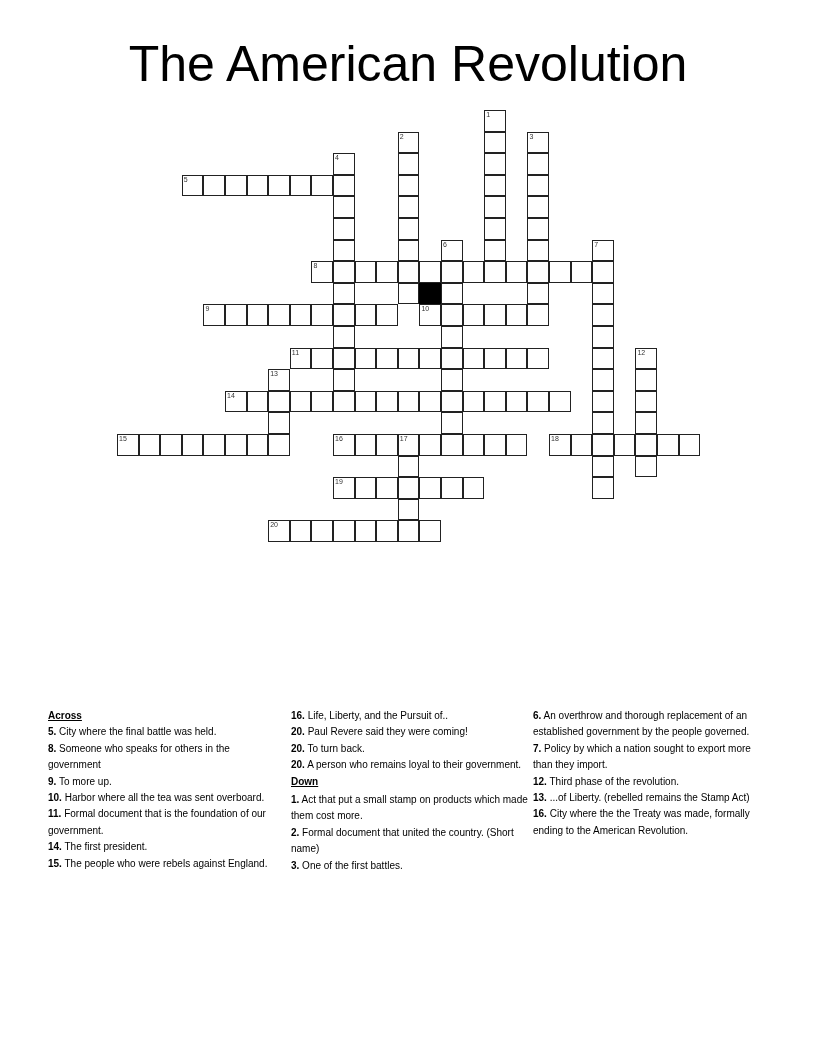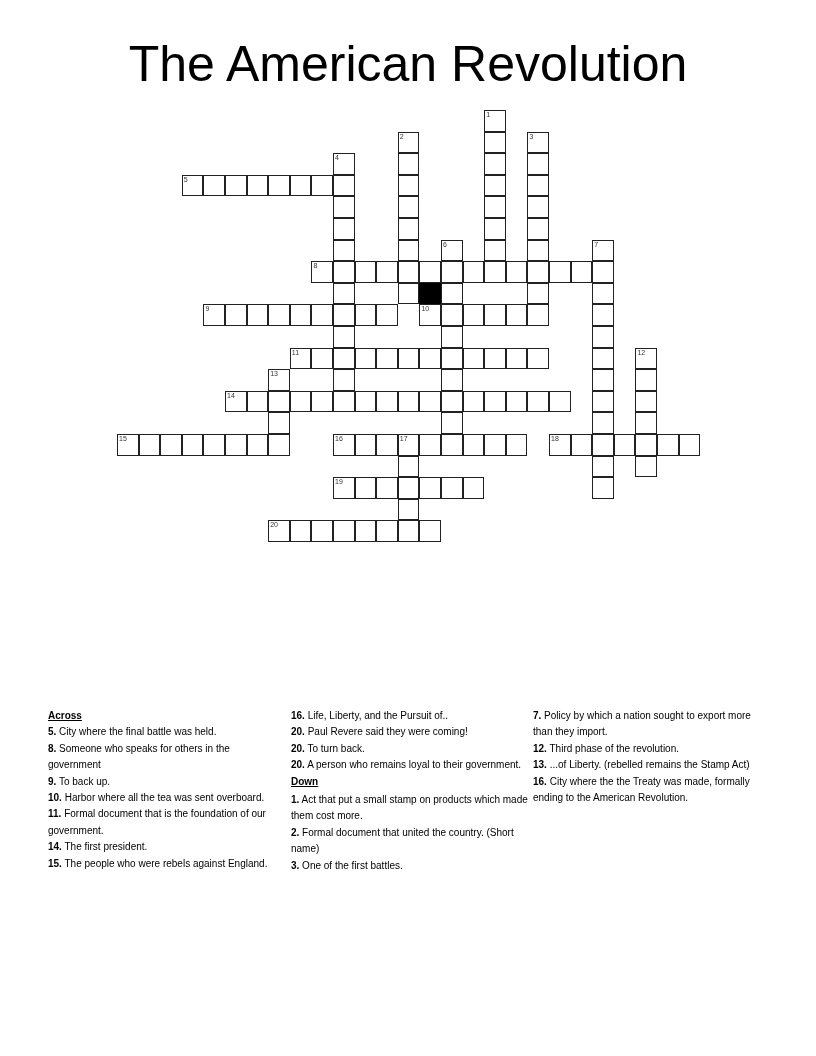--- a/index.html
+++ b/index.html
@@ -219,36 +219,37 @@
     <div class="cell" style="left: 354.6px; top: 520.4px;"></div>
     <div class="cell" style="left: 376.2px; top: 520.4px;"></div>
     <div class="cell" style="left: 419.4px; top: 520.4px;"></div>
     <div class="cell black" style="left: 419.4px; top: 282.8px;"></div>
   </div>
 
 <div class="clues col1">
   <span class="heading">Across</span>
   <span class="clue"><b>5.</b><span> City where the final battle was held.</span></span>
   <span class="clue"><b>8.</b><span> Someone who speaks for others in the government</span></span>
-  <span class="clue"><b>9.</b><span> To back up.</span></span>
+  <span class="clue"><b>9.</b><span> To more up.</span></span>
   <span class="clue"><b>10.</b><span> Harbor where all the tea was sent overboard.</span></span>
   <span class="clue"><b>11.</b><span> Formal document that is the foundation of our government.</span></span>
   <span class="clue"><b>14.</b><span> The first president.</span></span>
   <span class="clue"><b>15.</b><span> The people who were rebels against England.</span></span>
 </div>
 
 <div class="clues col2">
   <span class="clue"><b>16.</b><span> Life, Liberty, and the Pursuit of..</span></span>
   <span class="clue"><b>20.</b><span> Paul Revere said they were coming!</span></span>
   <span class="clue"><b>20.</b><span> To turn back.</span></span>
   <span class="clue"><b>20.</b><span> A person who remains loyal to their government.</span></span>
   <span class="heading">Down</span>
   <span class="clue" style="margin-top:2px"><b>1.</b><span> Act that put a small stamp on products which made them cost more.</span></span>
   <span class="clue"><b>2.</b><span> Formal document that united the country. (Short name)</span></span>
   <span class="clue"><b>3.</b><span> One of the first battles.</span></span>
 </div>
 
 <div class="clues col3">
+  <span class="clue"><b>6.</b><span> An overthrow and thorough replacement of an established government by the people governed.</span></span>
   <span class="clue"><b>7.</b><span> Policy by which a nation sought to export more than they import.</span></span>
   <span class="clue"><b>12.</b><span> Third phase of the revolution.</span></span>
   <span class="clue"><b>13.</b><span> ...of Liberty. (rebelled remains the Stamp Act)</span></span>
   <span class="clue"><b>16.</b><span> City where the the Treaty was made, formally ending to the American Revolution.</span></span>
 </div>
 
 </body></html>

